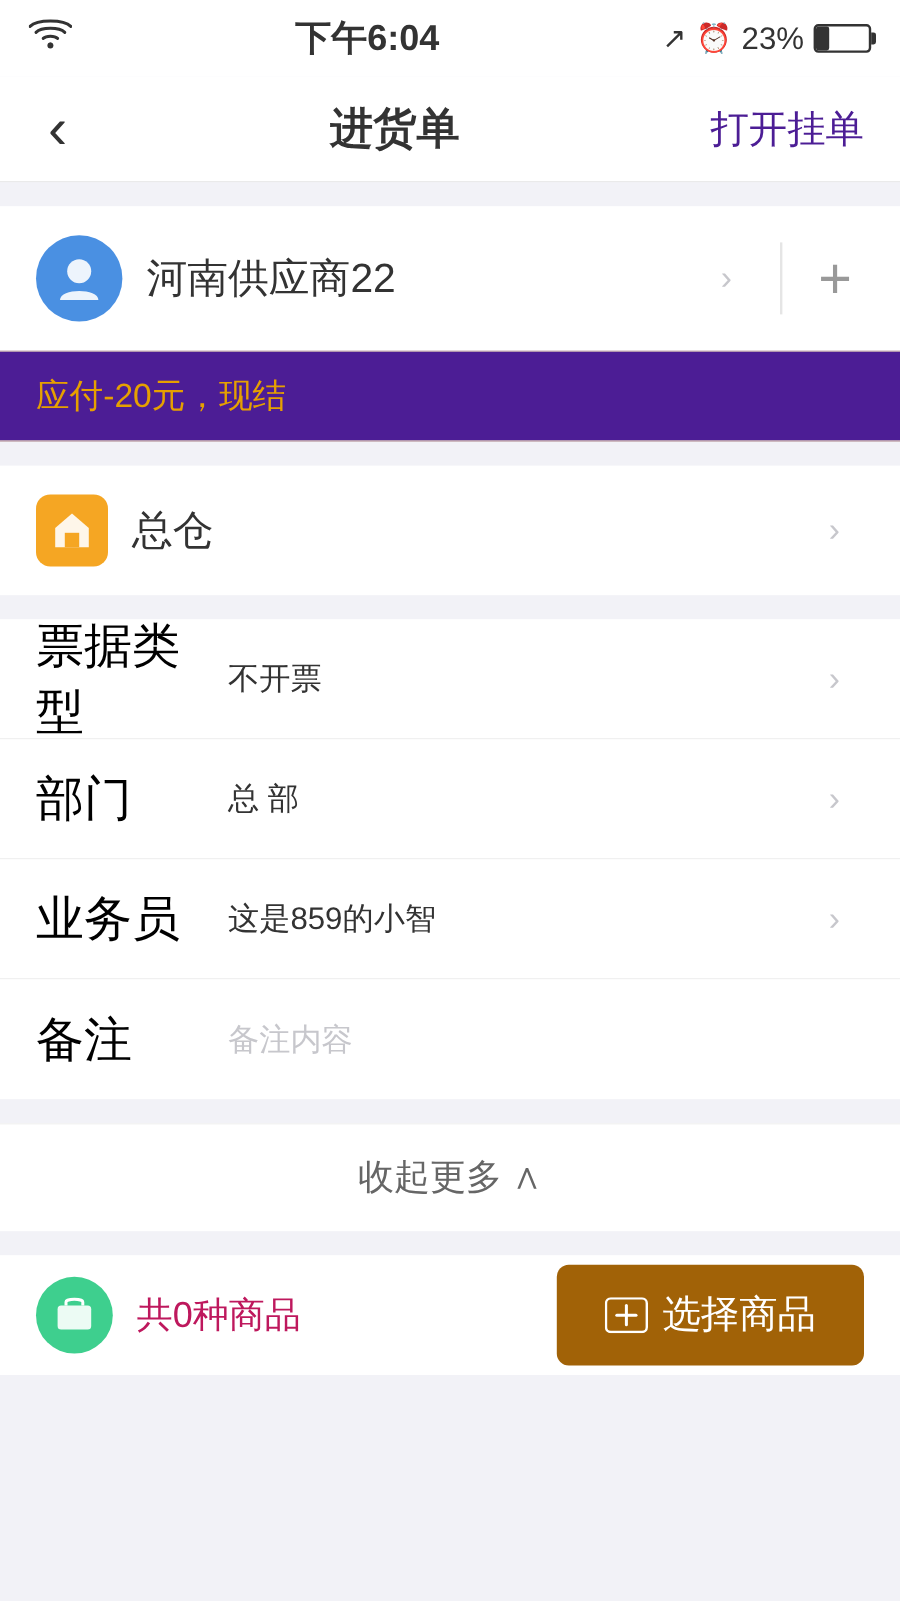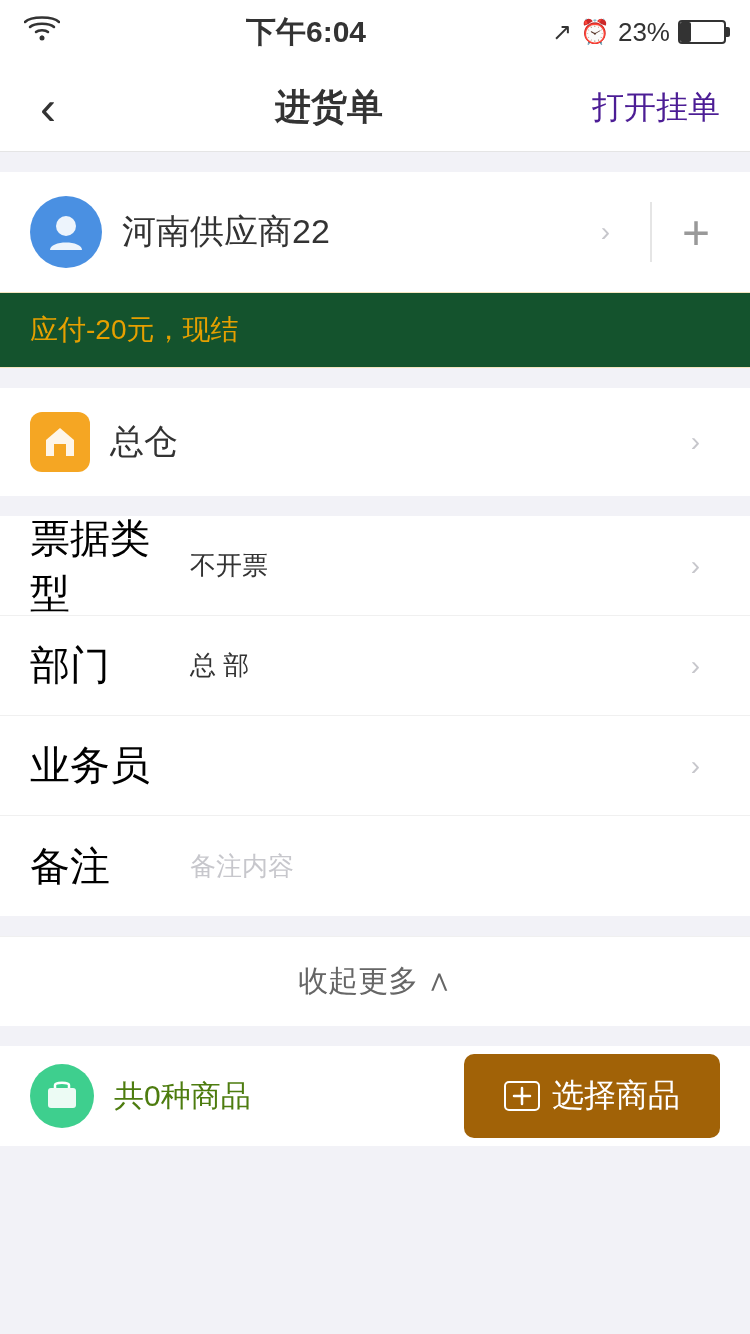--- a/index.html
+++ b/index.html
@@ -133,21 +133,21 @@
     }
     .add-btn {
       font-size: 48px;
       color: #999;
       cursor: pointer;
       padding: 0 10px;
     }
 
     
     .alert-banner {
-      background: #14532d;
+      background: #4c1d95;
       padding: 18px 30px;
       font-size: 28px;
       color: #e6a000;
       border-top: 1px solid #f5e6c0;
       border-bottom: 1px solid #f5e6c0;
     }
 
     
     .warehouse-row {
       background: #fff;
@@ -236,21 +236,21 @@
       height: 64px;
       border-radius: 50%;
       background: #3ecf8e;
       display: flex;
       align-items: center;
       justify-content: center;
       margin-right: 20px;
     }
     .product-count {
       font-size: 30px;
-      color: #4d7c0f;
+      color: #be185d;
       flex: 1;
     }
     .select-btn {
       background: #a16207;
       color: #fff;
       font-size: 32px;
       padding: 20px 40px;
       border-radius: 10px;
       cursor: pointer;
       display: flex;
@@ -342,20 +342,21 @@
   </div>
 
   <div class="form-row">
     <span class="form-label">部门</span>
     <span class="form-value">总 部</span>
     <span class="chevron-right">›</span>
   </div>
 
   <div class="form-row">
     <span class="form-label">业务员</span>
+    <span class="form-value">这是859的小智</span>
     <span class="chevron-right">›</span>
   </div>
 
   <div class="form-row">
     <span class="form-label">备注</span>
     <span class="form-value placeholder">备注内容</span>
   </div>
 </div>
 
 <div class="collapse-row">

